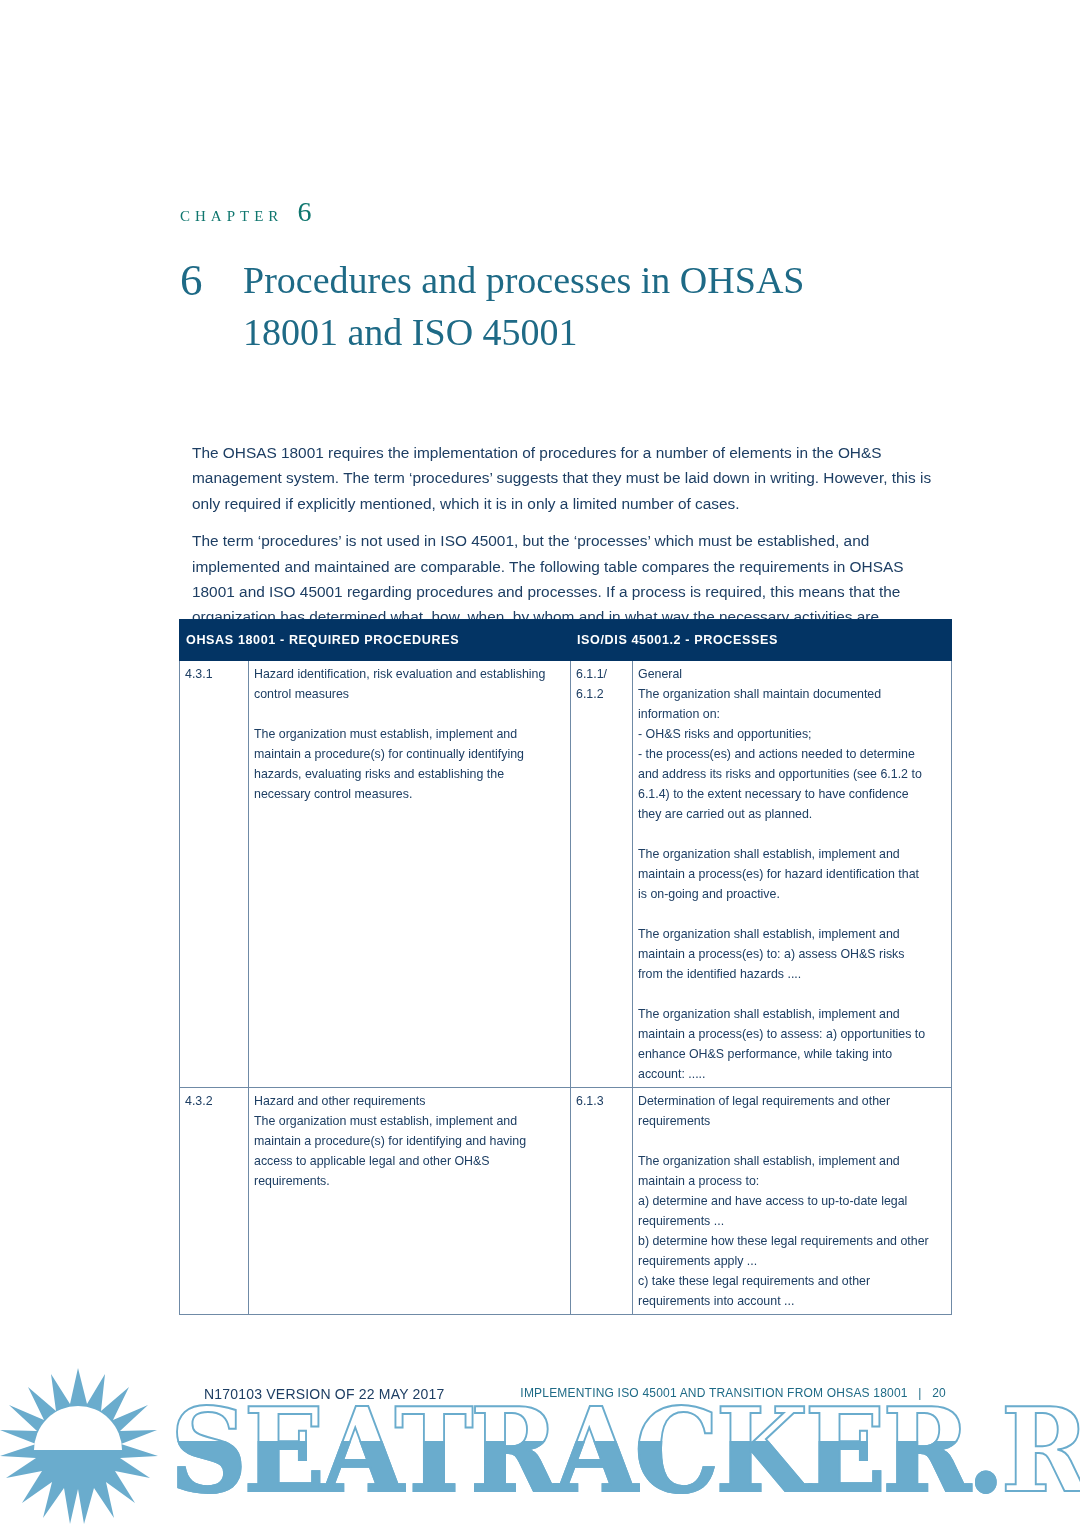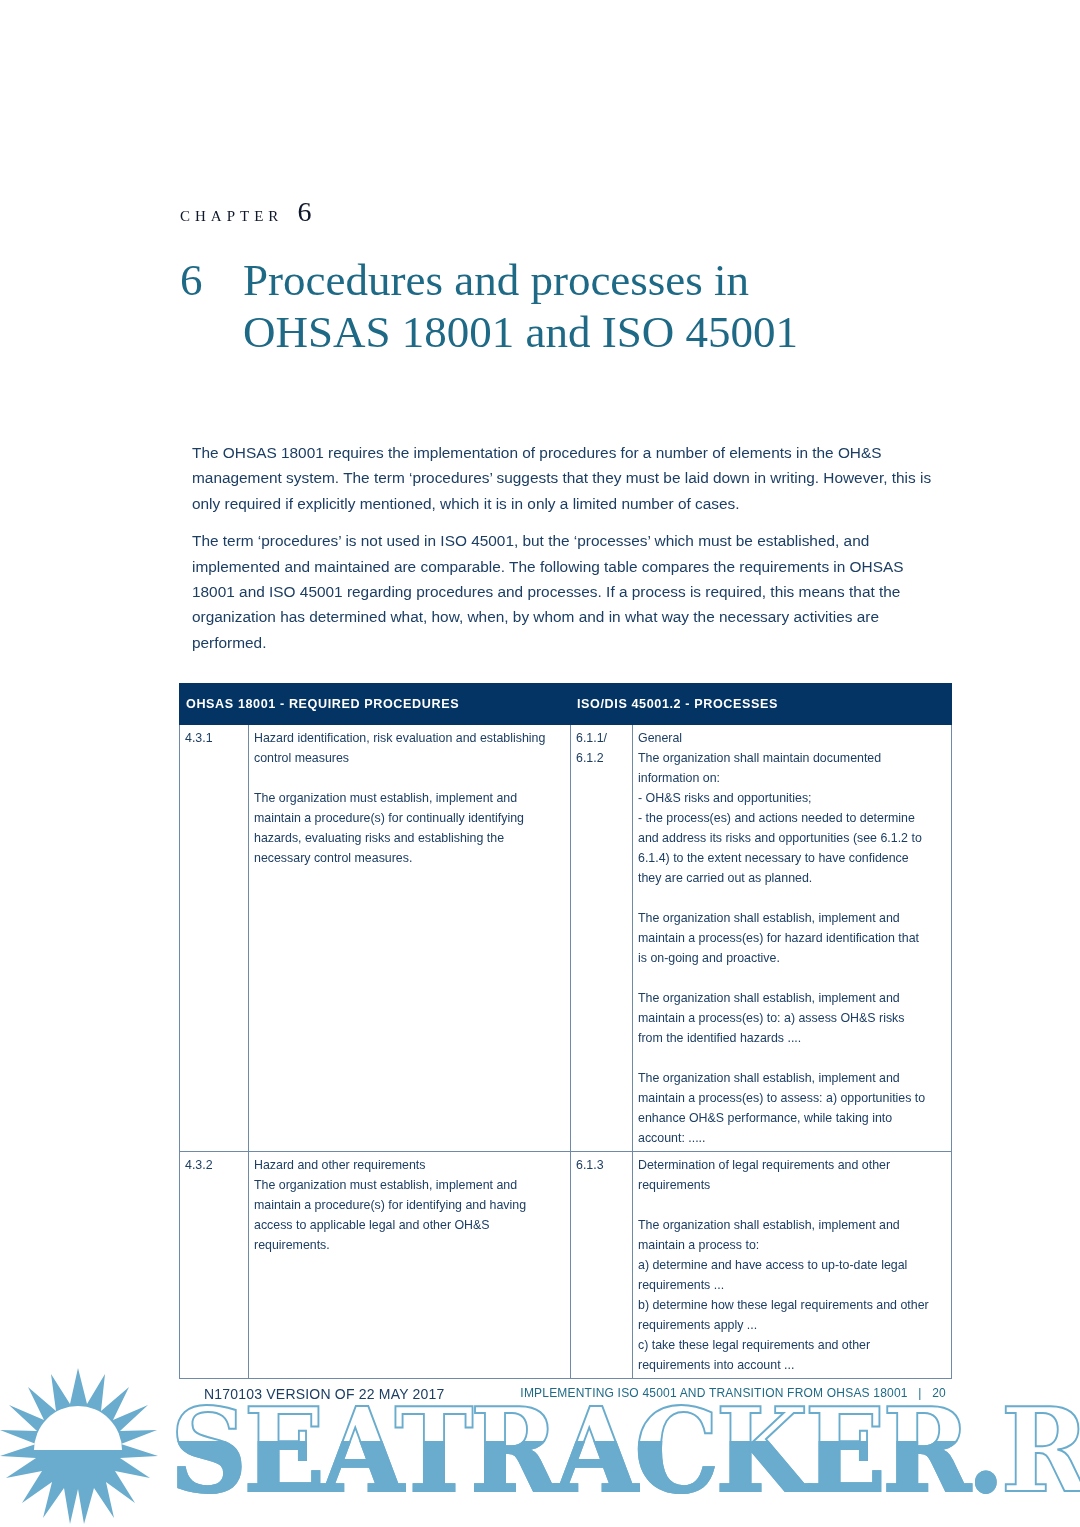--- a/index.html
+++ b/index.html
@@ -1,41 +1,41 @@
 <!DOCTYPE html>
 <html><head>
 <meta charset="utf-8">
 <style>
   html, body { margin: 0; padding: 0; background: #ffffff; }
   body { width: 1080px; height: 1527px; position: relative; overflow: hidden; font-family: "Liberation Sans", sans-serif; }
 
   .chapter-label {
     position: absolute; left: 180px; top: 196px;
-    font-family: "Liberation Serif", serif; color: #0f172a;
+    font-family: "Liberation Serif", serif; color: #0f766e;
     font-size: 21px; letter-spacing: 5px; font-variant: small-caps;
   }
   .chapter-label .num { font-size: 28px; letter-spacing: 0; margin-left: 4px; }
 
   .title-num {
     position: absolute; left: 180px; top: 254px;
     font-family: "Liberation Serif", serif; color: #1e6a86; font-size: 45px; line-height: 52px;
   }
   .title {
     position: absolute; left: 243px; top: 254px; width: 640px;
-    font-family: "Liberation Serif", serif; color: #1e6a86; font-size: 45px; line-height: 52px;
+    font-family: "Liberation Serif", serif; color: #1e6a86; font-size: 38px; line-height: 52px;
   }
 
   .intro {
     position: absolute; left: 180px; top: 428px; width: 775px;
     color: #1d3e63; font-size: 15.4px; line-height: 25.4px;
   }
   .intro p { margin: 12px; }
 
   table.cmp {
-    position: absolute; left: 179px; top: 683px; width: 773px;
+    position: absolute; left: 179px; top: 619px; width: 773px;
     border-collapse: collapse; color: #1d3e63; font-size: 12.4px; line-height: 20px;
   }
   table.cmp th {
     background: #033464; color: #ffffff; text-align: left; font-weight: bold;
     font-size: 12.6px; letter-spacing: 0.6px; height: 40px; padding: 0 6px; vertical-align: middle;
     border: 1px solid #033464;
   }
   table.cmp td {
     border: 1.5px solid #6f8aa6; vertical-align: top; padding: 3px 20px 3px 5px;
   }

